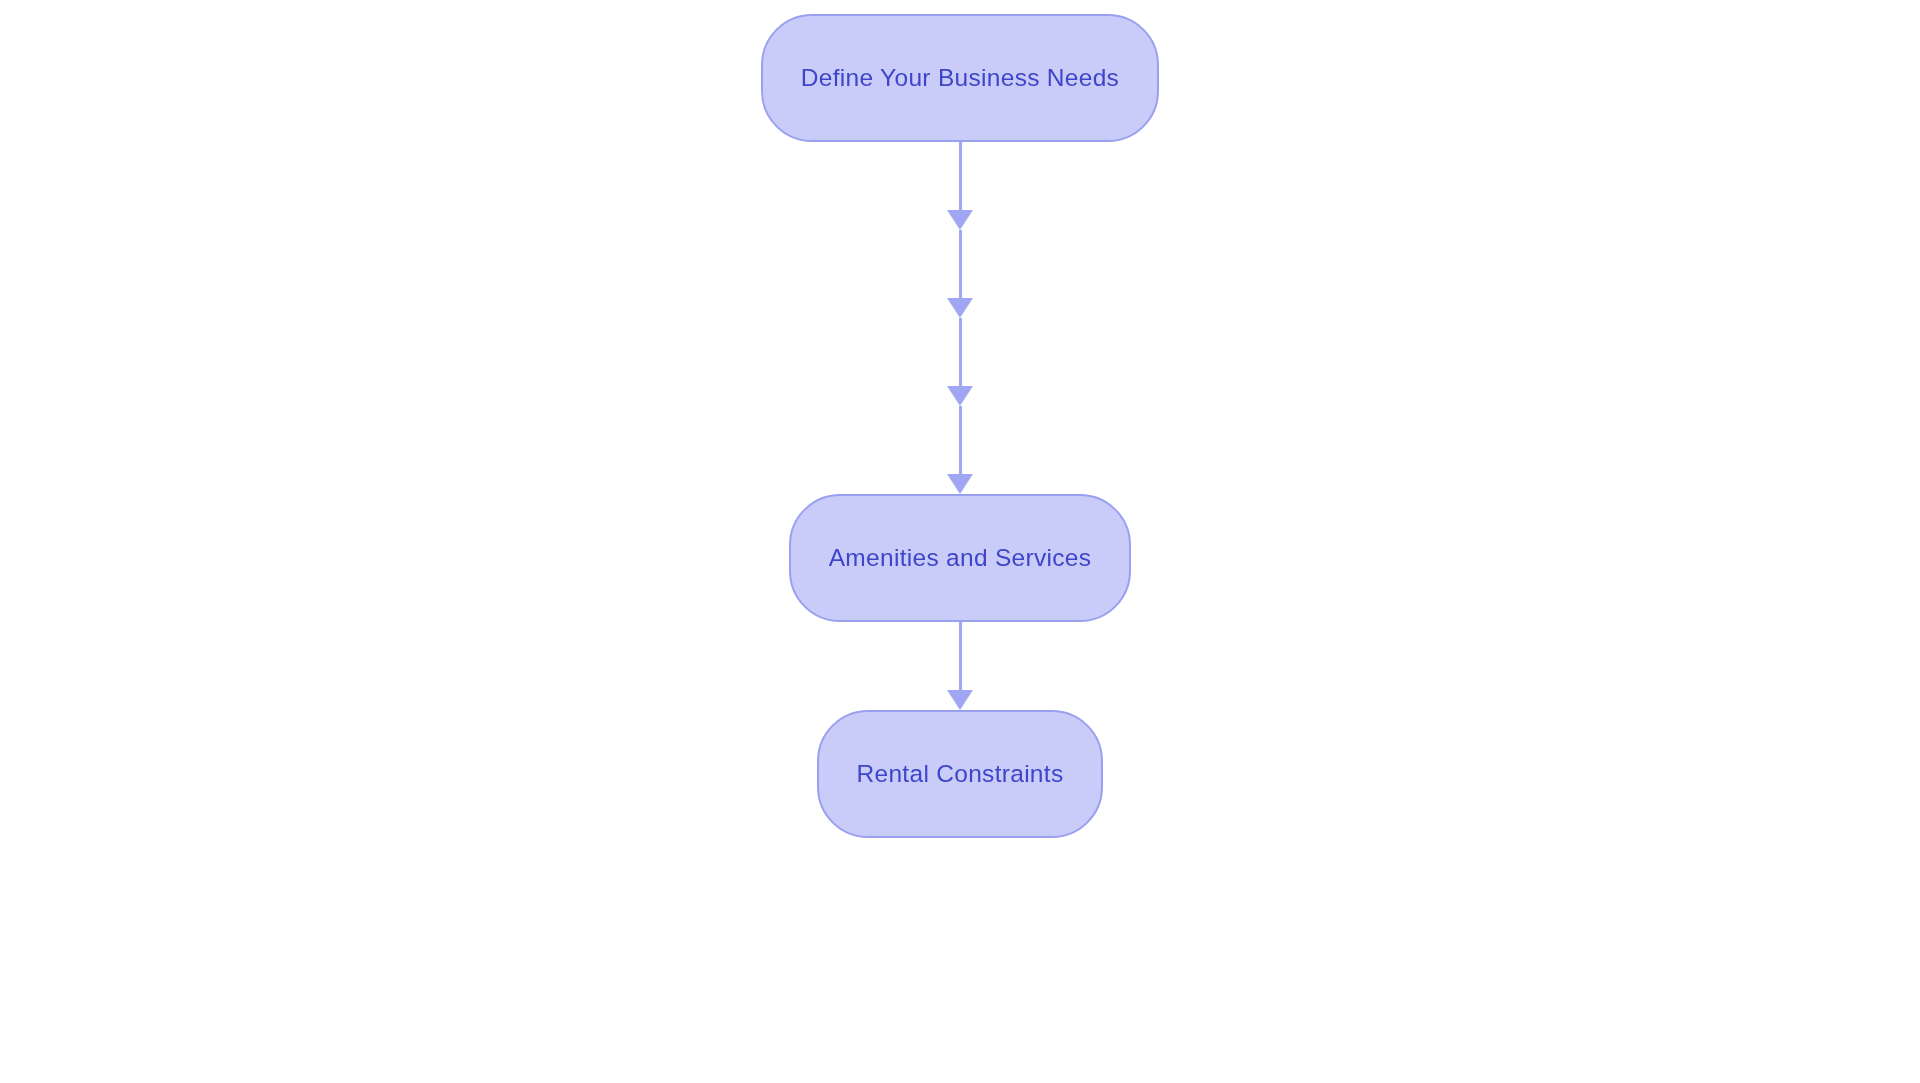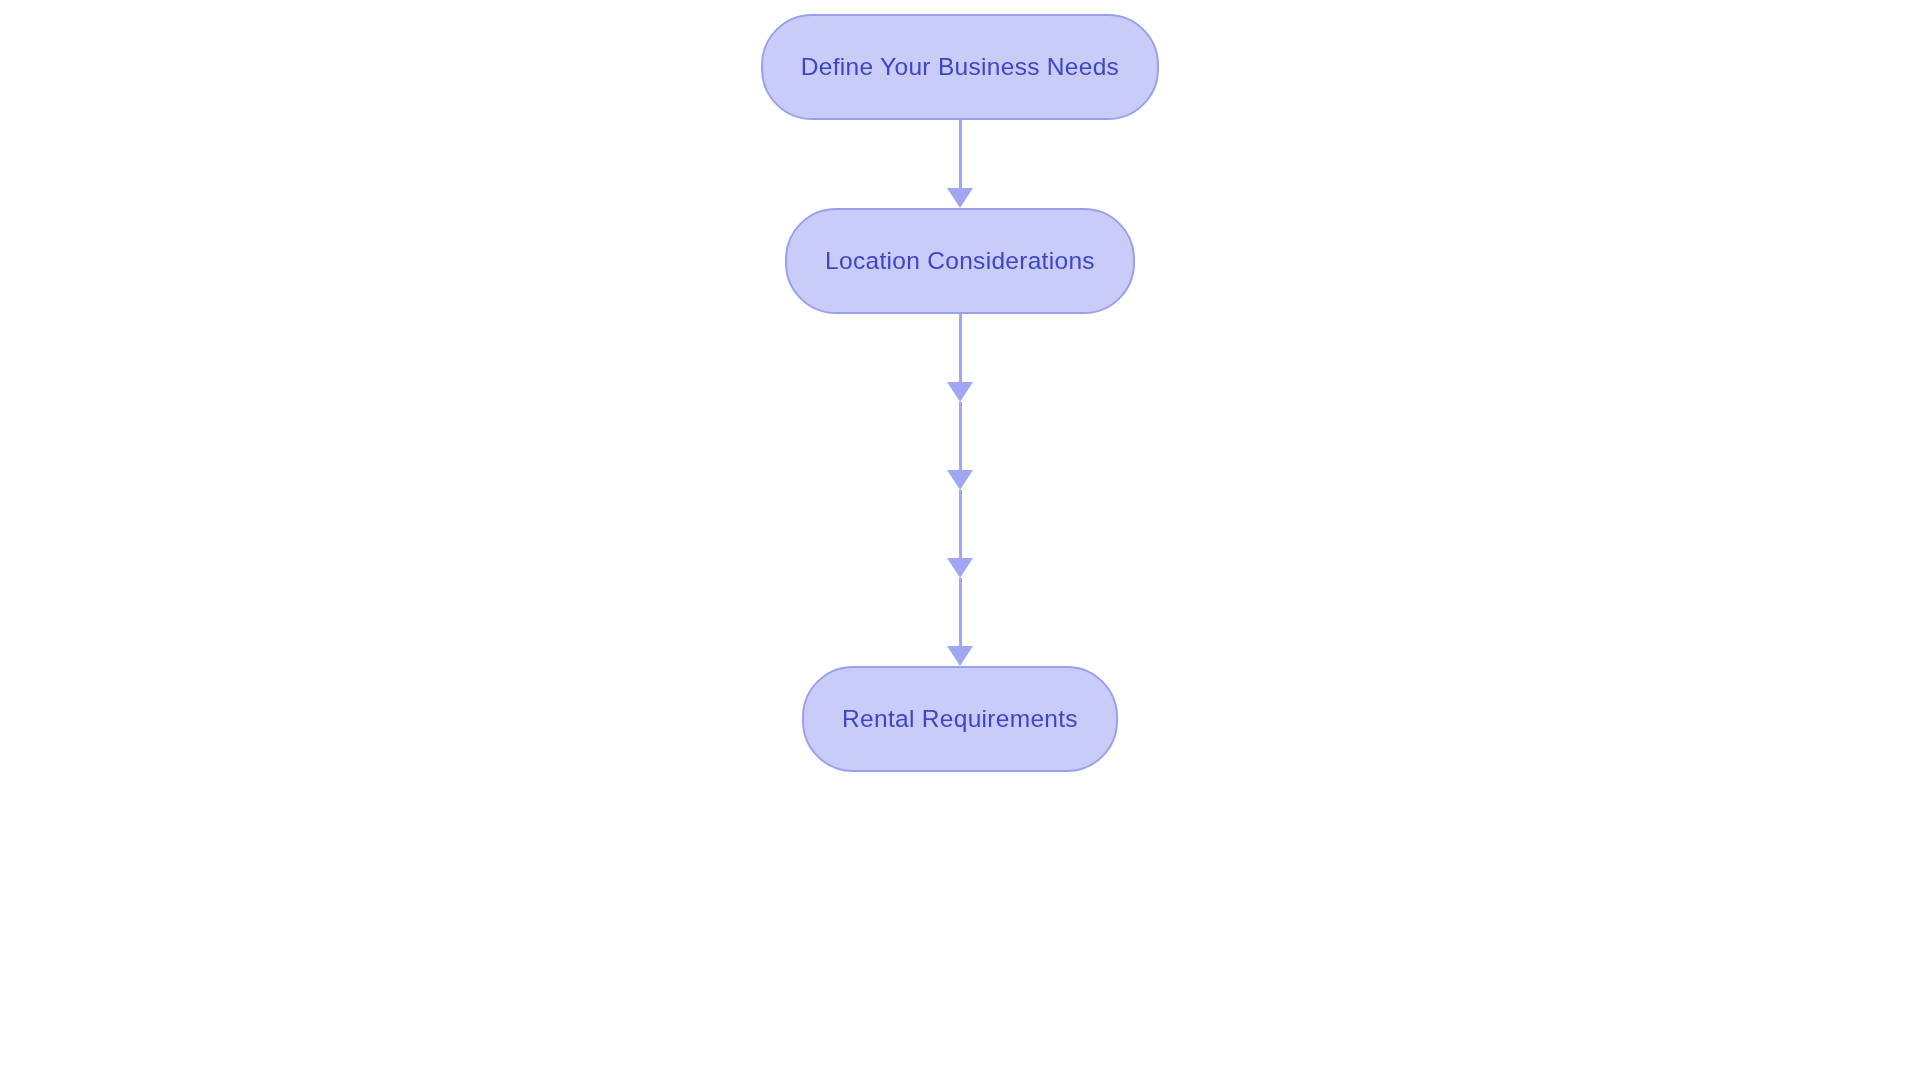--- a/index.html
+++ b/index.html
@@ -23,21 +23,21 @@
     background: var(--bg);
   }
   .flow {
     width: 100%;
     display: flex;
     flex-direction: column;
     align-items: center;
     padding-top: 14px;
   }
   .node {
-    height: 106px;
+    height: 128px;
     min-width: 230px;
     border-radius: 51px;
     background: var(--node-fill);
     border: 2px solid var(--node-border);
     display: flex;
     align-items: center;
     justify-content: center;
     padding: 0 38px;
     flex: none;
   }
@@ -76,44 +76,44 @@
   <div class="flow" id="flow">
   <div class="node">
     <span class="label">Define Your Business Needs</span>
   </div>
 
   <div class="arrow">
     <div class="line"></div>
     <div class="head"></div>
   </div>
 
-  <div class="node">
-    <span class="label">Location Considerations</span>
-  </div>
-
-  <div class="arrow">
-    <div class="line"></div>
-    <div class="head"></div>
-  </div>
-
 
   <div class="arrow">
     <div class="line"></div>
     <div class="head"></div>
   </div>
 
 
   <div class="arrow">
     <div class="line"></div>
     <div class="head"></div>
   </div>
 
 
   <div class="arrow">
     <div class="line"></div>
     <div class="head"></div>
   </div>
 
   <div class="node">
-    <span class="label">Rental Requirements</span>
+    <span class="label">Amenities and Services</span>
+  </div>
+
+  <div class="arrow">
+    <div class="line"></div>
+    <div class="head"></div>
+  </div>
+
+  <div class="node">
+    <span class="label">Rental Constraints</span>
   </div>
 </div>
 </div>
 
 </body></html>

